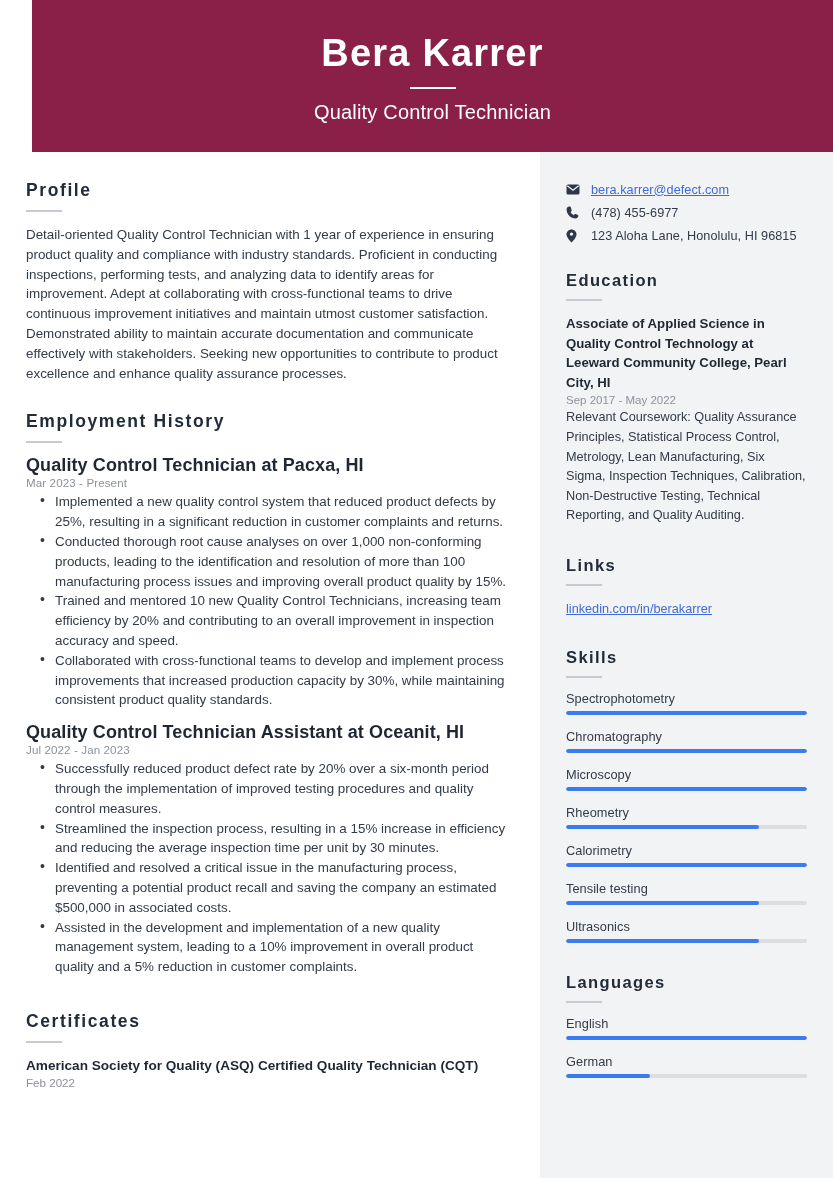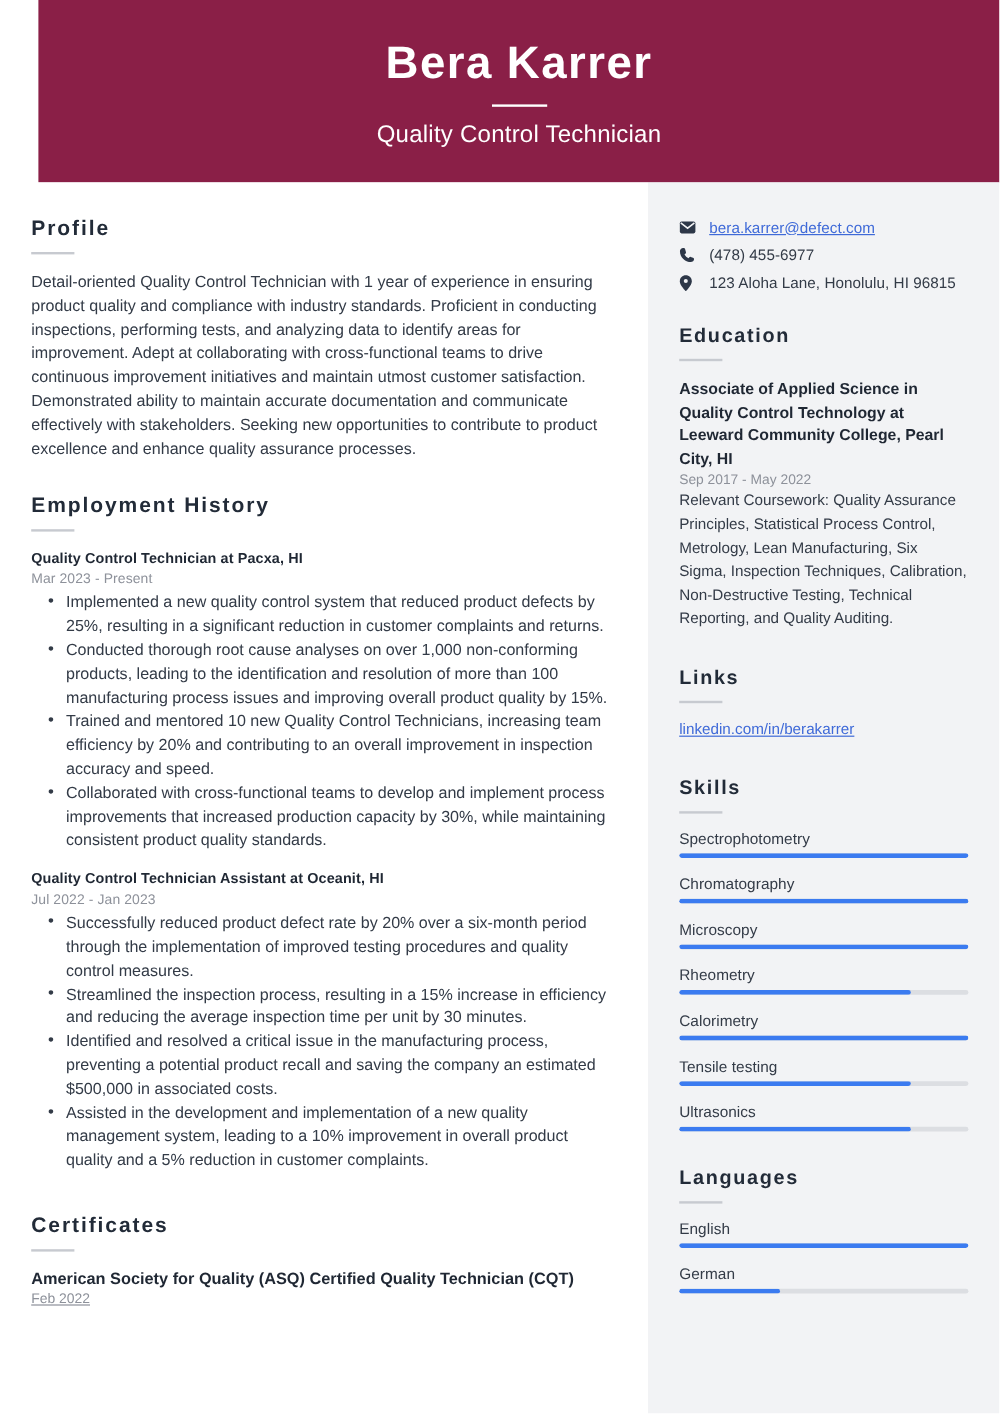--- a/index.html
+++ b/index.html
@@ -92,21 +92,21 @@
     line-height: 19.8px;
     color: #333b47;
     text-align: left;
   }
 
   .sec-block { margin-top: 28px; }
 
   .job { margin-bottom: 3px; }
   .job + .job { margin-top: 13px; }
   .job-title {
-    font-size: 12px;
+    font-size: 18px;
     font-weight: 700;
     color: #1f2733;
     line-height: 19px;
     letter-spacing: 0.1px;
   }
   .job-date {
     font-size: 11.6px;
     color: #8d919a;
     margin-top: 1px;
     margin-bottom: 3px;
@@ -138,21 +138,20 @@
   .cert-title {
     font-size: 13.6px;
     font-weight: 700;
     color: #1f2733;
     line-height: 19px;
   }
   .cert-date {
     font-size: 11.6px;
     color: #8d919a;
     margin-top: 1px;
-    text-decoration: underline;
   }
 
   
   .contact-list { margin-bottom: 26px; }
   .contact-row {
     display: flex;
     align-items: center;
     margin-bottom: 4px;
     min-height: 19px;
   }

